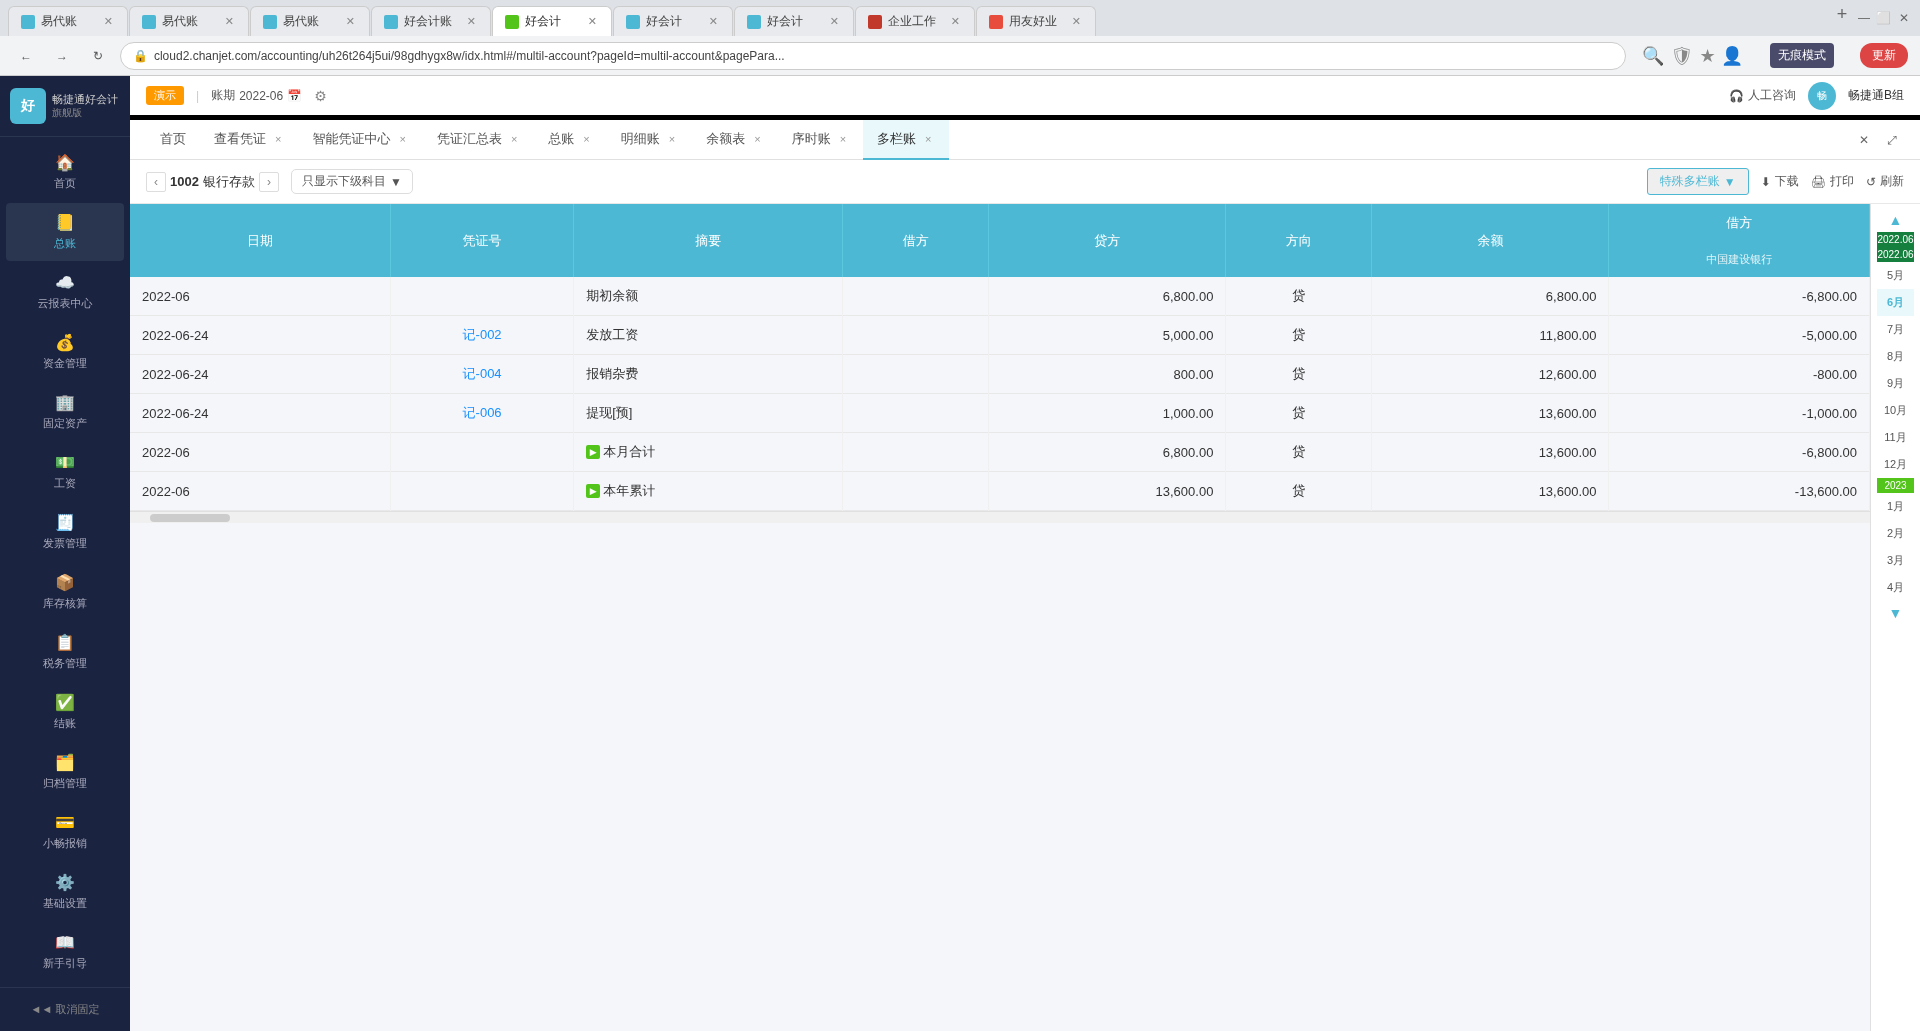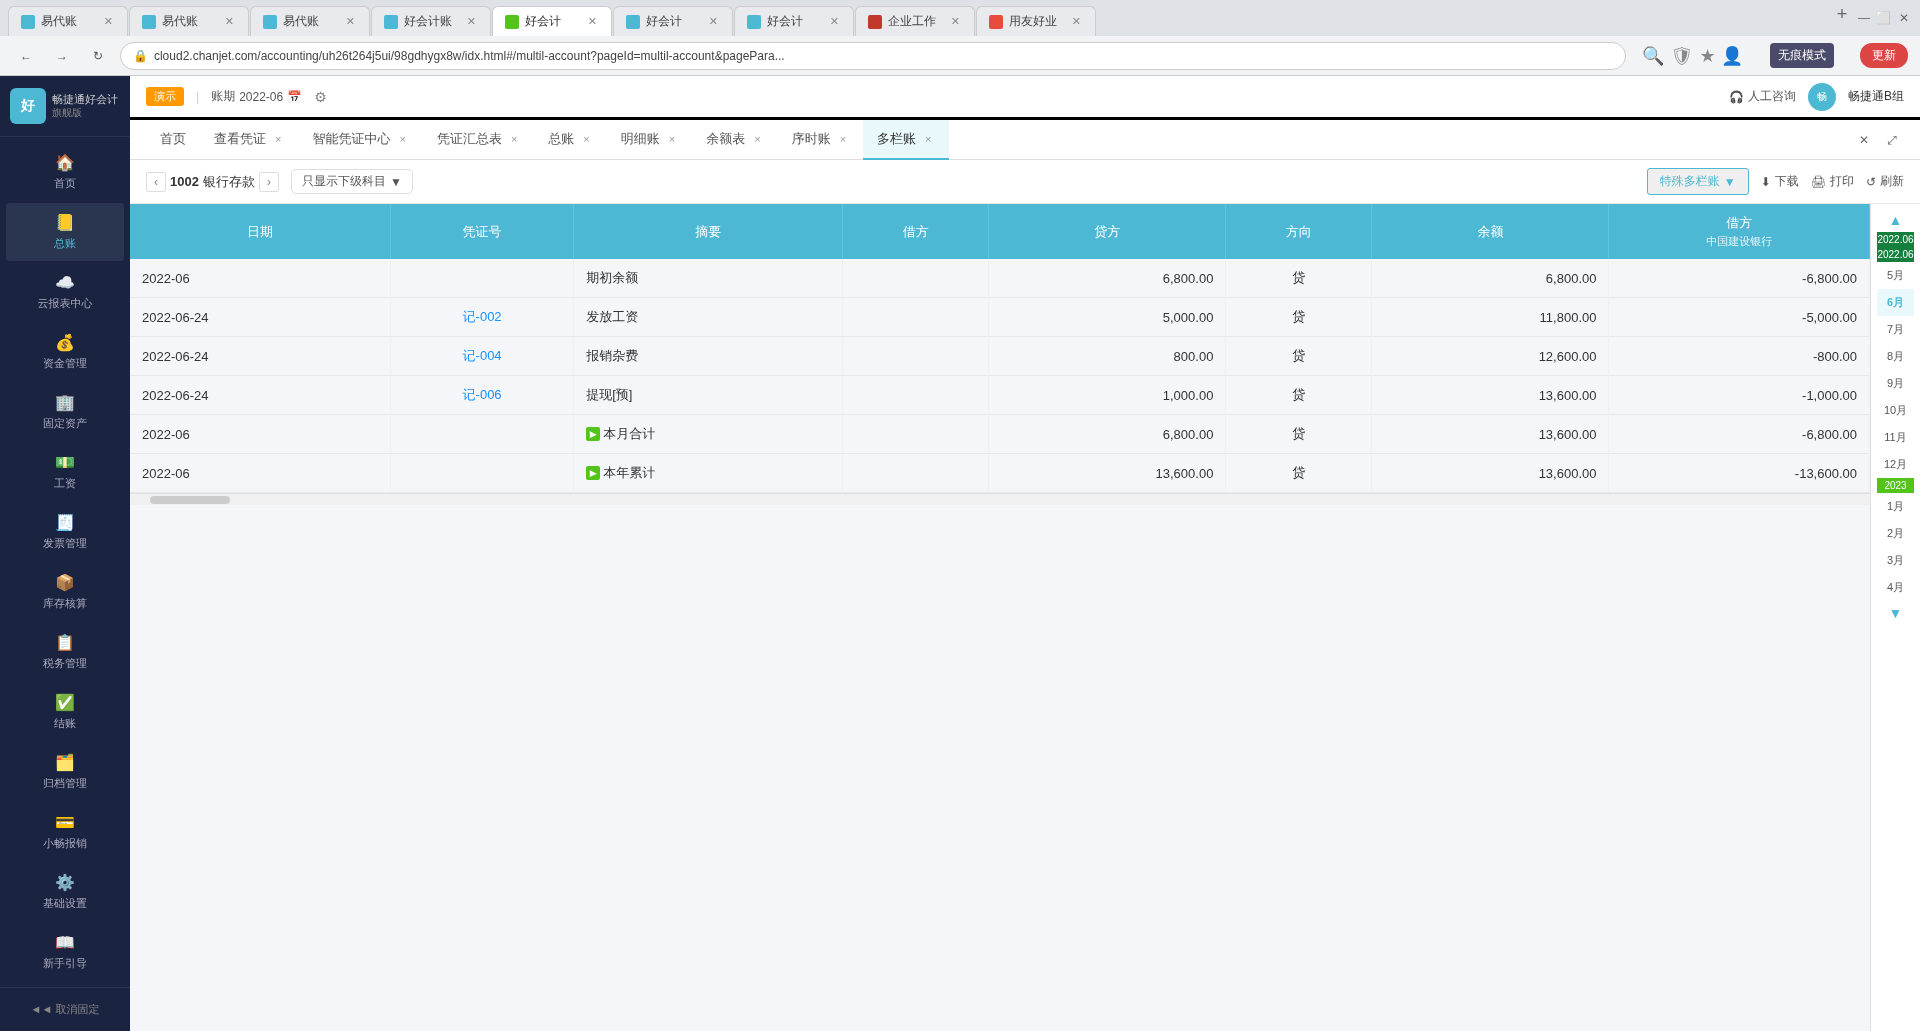--- a/index.html
+++ b/index.html
@@ -39,21 +39,21 @@
     .sidebar-item { display: flex; flex-direction: column; align-items: center; padding: 10px 6px; cursor: pointer; color: #aab; font-size: 11px; gap: 4px; border-radius: 4px; margin: 2px 6px; }
     .sidebar-item.active { background: #2a3550; color: #4db8d4; }
     .sidebar-item .s-icon { font-size: 16px; }
     .sidebar-bottom { padding: 8px 6px; border-top: 1px solid #2a3550; }
     .sidebar-pin { display: flex; align-items: center; justify-content: center; gap: 4px; color: #888; font-size: 11px; cursor: pointer; padding: 6px; }
 
     
     .main-content { flex: 1; display: flex; flex-direction: column; background: #f5f6fa; overflow: hidden; }
 
     
-    .top-bar { display: flex; align-items: center; padding: 6px 16px; background: #fff; border-bottom: 3px solid #000000; gap: 12px; height: 44px; }
+    .top-bar { display: flex; align-items: center; padding: 6px 16px; background: #fff; border-bottom: 5px solid #000000; gap: 12px; height: 44px; }
     .demo-badge { background: #ff9900; color: #fff; padding: 2px 8px; border-radius: 3px; font-size: 11px; }
     .period-btn { display: flex; align-items: center; gap: 4px; color: #555; font-size: 12px; cursor: pointer; }
     .settings-icon { color: #888; cursor: pointer; font-size: 14px; }
     .top-bar-right { margin-left: auto; display: flex; align-items: center; gap: 12px; }
     .customer-service { display: flex; align-items: center; gap: 4px; color: #555; font-size: 12px; cursor: pointer; }
     .user-avatar { width: 28px; height: 28px; border-radius: 50%; background: #4db8d4; display: flex; align-items: center; justify-content: center; font-size: 10px; color: #fff; }
     .user-name { font-size: 12px; color: #333; }
 
     
     .nav-tabs { display: flex; align-items: center; background: #fff; border-bottom: 1px solid #e0e0e0; padding: 0 16px; height: 40px; gap: 0; }
@@ -76,21 +76,21 @@
     .ledger-table { width: 100%; border-collapse: collapse; }
     .ledger-table thead tr { background: #4db8d4; }
     .ledger-table thead th { color: #fff; padding: 10px 12px; font-size: 13px; font-weight: normal; text-align: center; border-right: 1px solid #5cc8e0; white-space: nowrap; }
     .ledger-table tbody tr { border-bottom: 1px solid #e8e8e8; }
     .ledger-table tbody td { padding: 10px 12px; font-size: 13px; color: #333; text-align: center; border-right: 1px solid #f0f0f0; }
     .ledger-table tbody td.text-left { text-align: left; }
     .ledger-table tbody td.text-right { text-align: right; }
     .ledger-table tbody td .voucher-link { color: #1890ff; cursor: pointer; text-decoration: none; }
     .summary-tag { display: inline-flex; align-items: center; gap: 3px; }
     .summary-tag .tag-icon { width: 14px; height: 14px; background: #52c41a; border-radius: 2px; color: #fff; font-size: 9px; display: inline-flex; align-items: center; justify-content: center; }
-    .sub-header { font-size: 11px; color: rgba(255,255,255,0.85); margin-top: 2px; }
+    .sub-header { font-size: 11px; color: rgba(255,255,255,0.85); margin-top: 20px; }
 
     
     .calendar-panel { width: 50px; background: #fff; border-left: 1px solid #e0e0e0; display: flex; flex-direction: column; align-items: center; padding: 4px 0; overflow-y: auto; }
     .calendar-year { font-size: 10px; color: #fff; background: #15803d; width: 100%; text-align: center; padding: 2px 0; }
     .calendar-year.year-2023 { background: #52c41a; }
     .calendar-month { width: 100%; text-align: center; padding: 6px 0; font-size: 11px; color: #555; cursor: pointer; }
     .calendar-month.active { color: #4db8d4; font-weight: bold; background: #e8f8fb; }
     .calendar-scroll-btn { width: 24px; height: 24px; display: flex; align-items: center; justify-content: center; cursor: pointer; color: #4db8d4; font-size: 14px; }
 
     .content-body { display: flex; flex: 1; overflow: hidden; }

